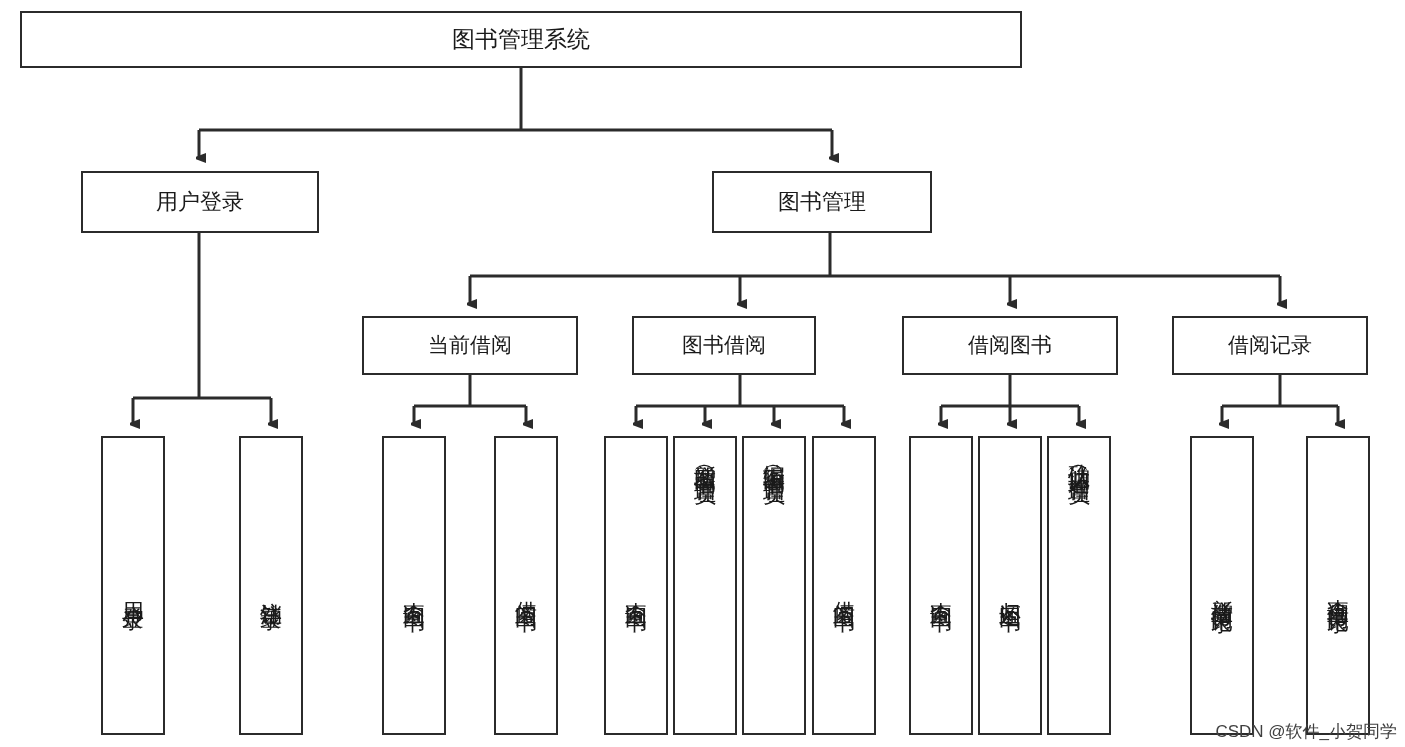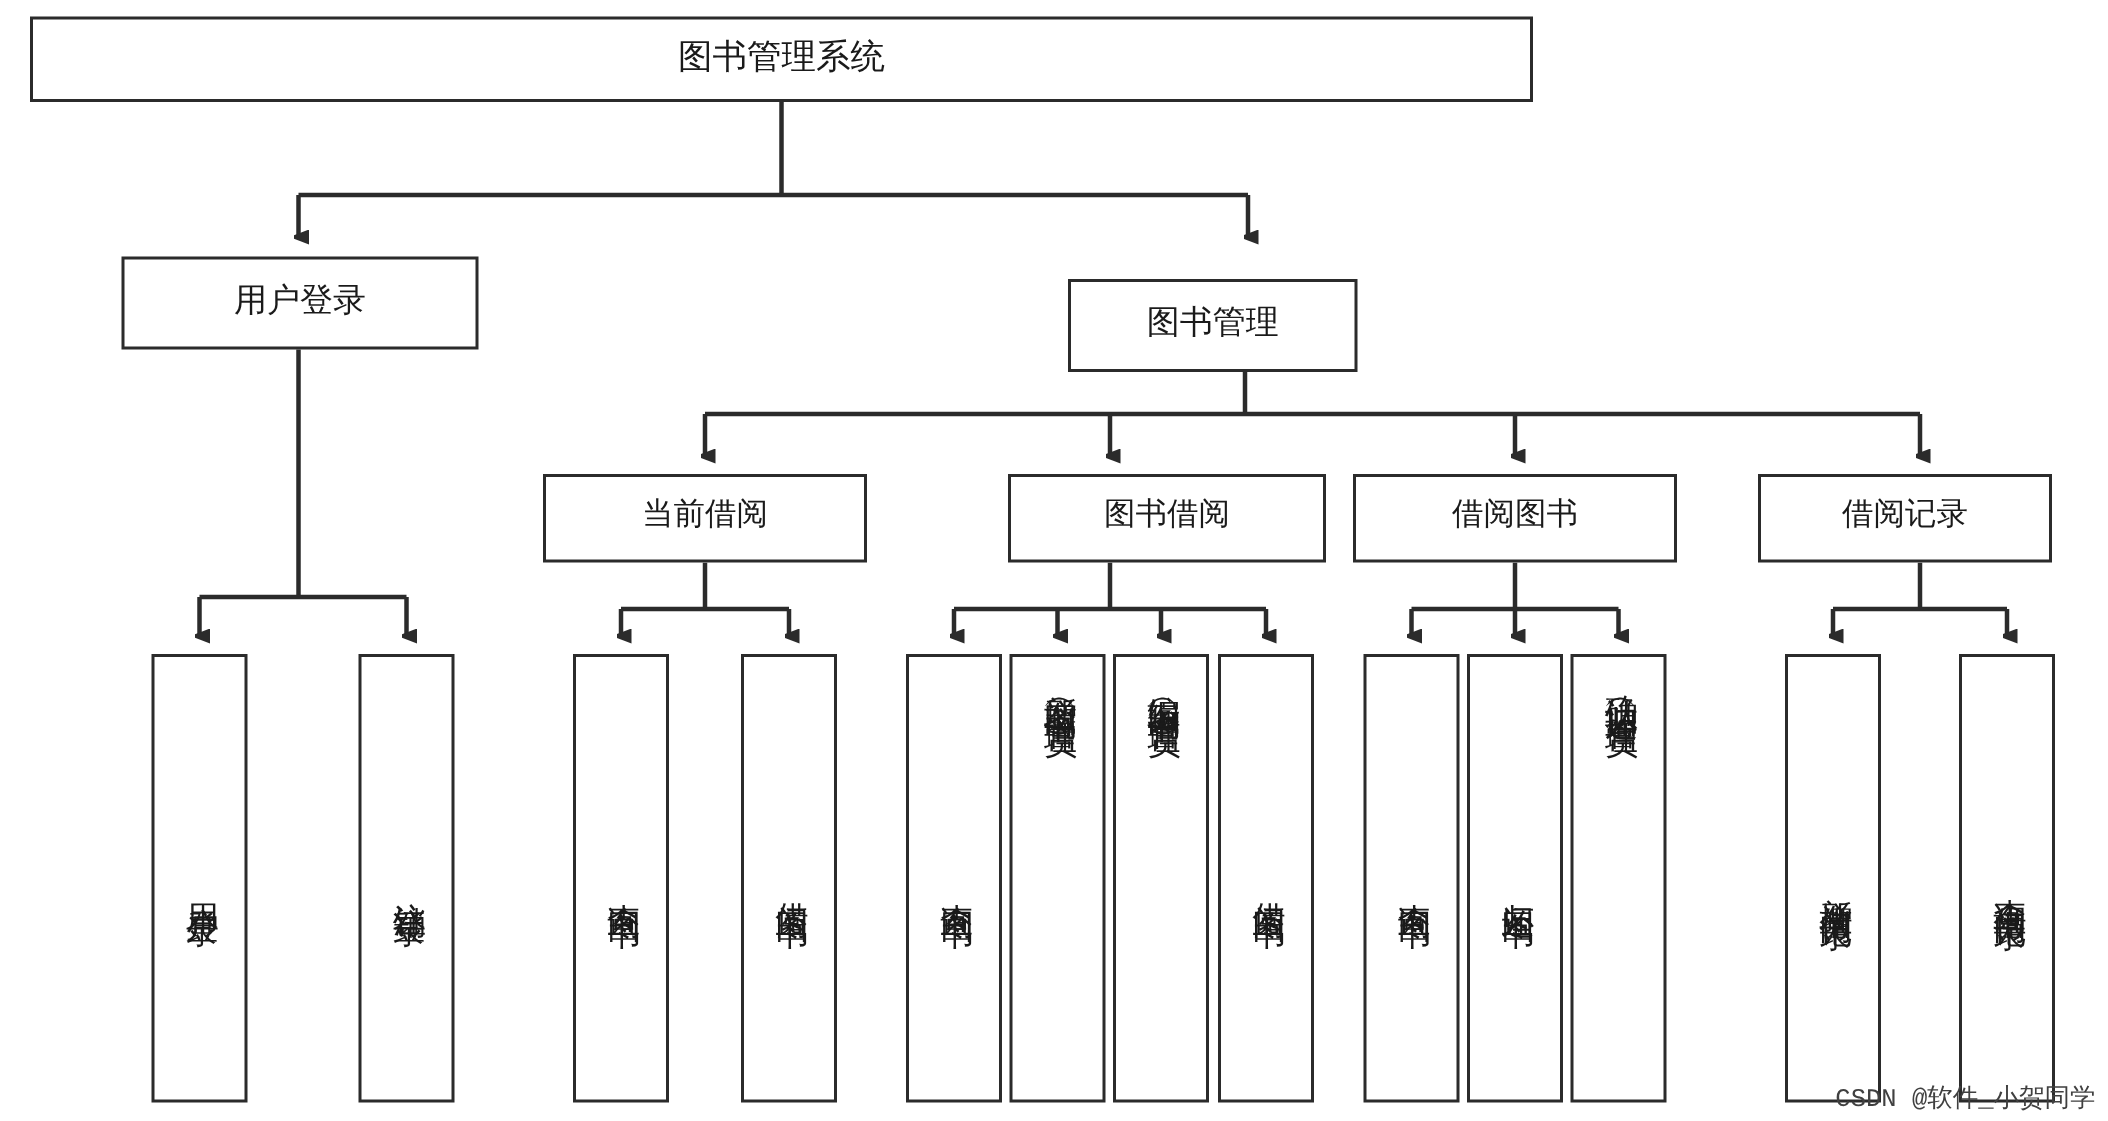--- a/index.html
+++ b/index.html
@@ -5,21 +5,21 @@
   html, body {
     margin: 0;
     padding: 0;
     background: #ffffff;
   }
   #canvas {
     position: relative;
     width: 1405px;
     height: 747px;
     background: #ffffff;
-    font-family: Liberation Mono, monospace;
+    font-family: Liberation Sans, sans-serif;
     overflow: hidden;
   }
   #connectors {
     position: absolute;
     left: 0;
     top: 0;
     width: 1405px;
     height: 747px;
   }
   .node {
@@ -122,28 +122,28 @@
     </g>
   </svg>
 
   <div class="node node-root" style="left:20px; top:11px; width:1002px; height:57px;">
     <span class="label">图书管理系统</span>
   </div>
 
   <div class="node node-l2" style="left:81px; top:171px; width:238px; height:62px;">
     <span class="label">用户登录</span>
   </div>
-  <div class="node node-l2" style="left:712px; top:186px; width:193px; height:62px;">
+  <div class="node node-l2" style="left:712px; top:171px; width:220px; height:62px;">
     <span class="label">图书管理</span>
   </div>
 
   <div class="node node-l3" style="left:362px; top:316px; width:216px; height:59px;">
     <span class="label">当前借阅</span>
   </div>
-  <div class="node node-l3" style="left:632px; top:316px; width:212px; height:59px;margin-left:40px;">
+  <div class="node node-l3" style="left:632px; top:316px; width:184px; height:59px;">
     <span class="label">图书借阅</span>
   </div>
   <div class="node node-l3" style="left:902px; top:316px; width:216px; height:59px;">
     <span class="label">借阅图书</span>
   </div>
   <div class="node node-l3" style="left:1172px; top:316px; width:196px; height:59px;">
     <span class="label">借阅记录</span>
   </div>
 
   <div class="node node-leaf center" style="left:101px; top:436px; width:64px; height:299px;">

